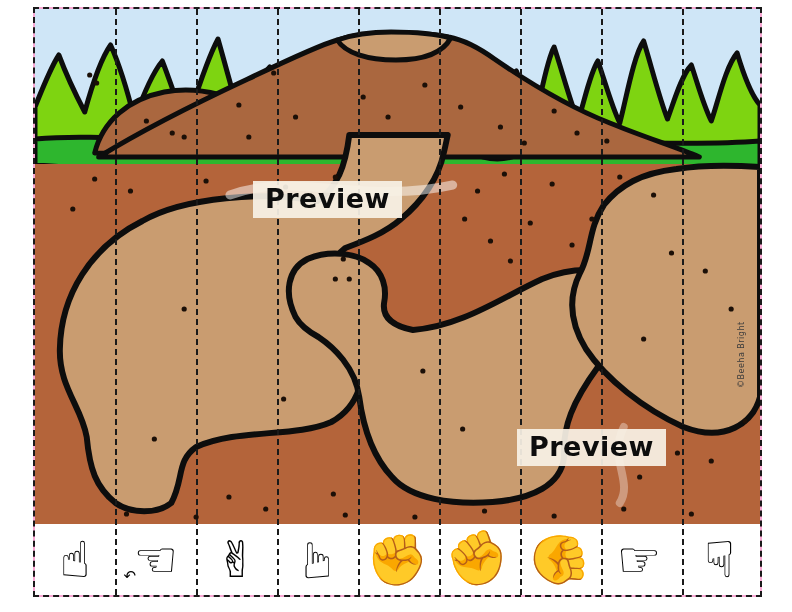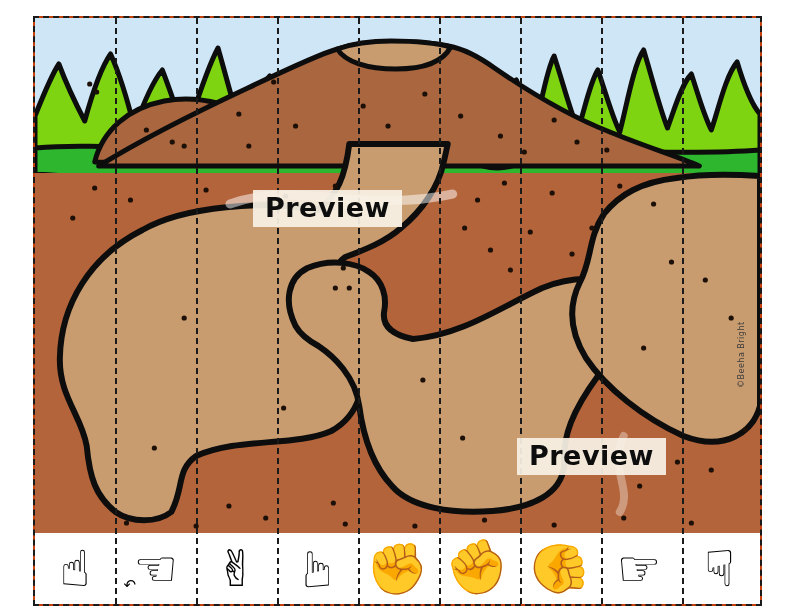--- a/index.html
+++ b/index.html
@@ -2,22 +2,22 @@
 <html><head>
 <meta charset="utf-8">
 <style>
   html,body{margin:0;padding:0;}
   body{
     width:792px;height:612px;position:relative;overflow:hidden;
     background:#ffffff;
     font-family:"DejaVu Sans",sans-serif;
   }
   .frame{
-    position:absolute;left:33px;top:16px;width:725px;height:586px;
-    border:2px dashed #1a1a1a;background:#c2410c;
+    position:absolute;left:33px;top:7px;width:725px;height:586px;
+    border:2px dashed #1a1a1a;background:#f9a8d4;
   }
   .art{position:absolute;left:0;top:0;width:725px;height:515px;display:block;}
   .separator{
     position:absolute;top:0;bottom:0;width:0;
     border-left:2px dashed #1a1a1a;z-index:3;
   }
   .hand-row{
     position:absolute;left:0;right:0;bottom:0;height:71px;
     display:flex;background:#ffffff;z-index:2;
   }

